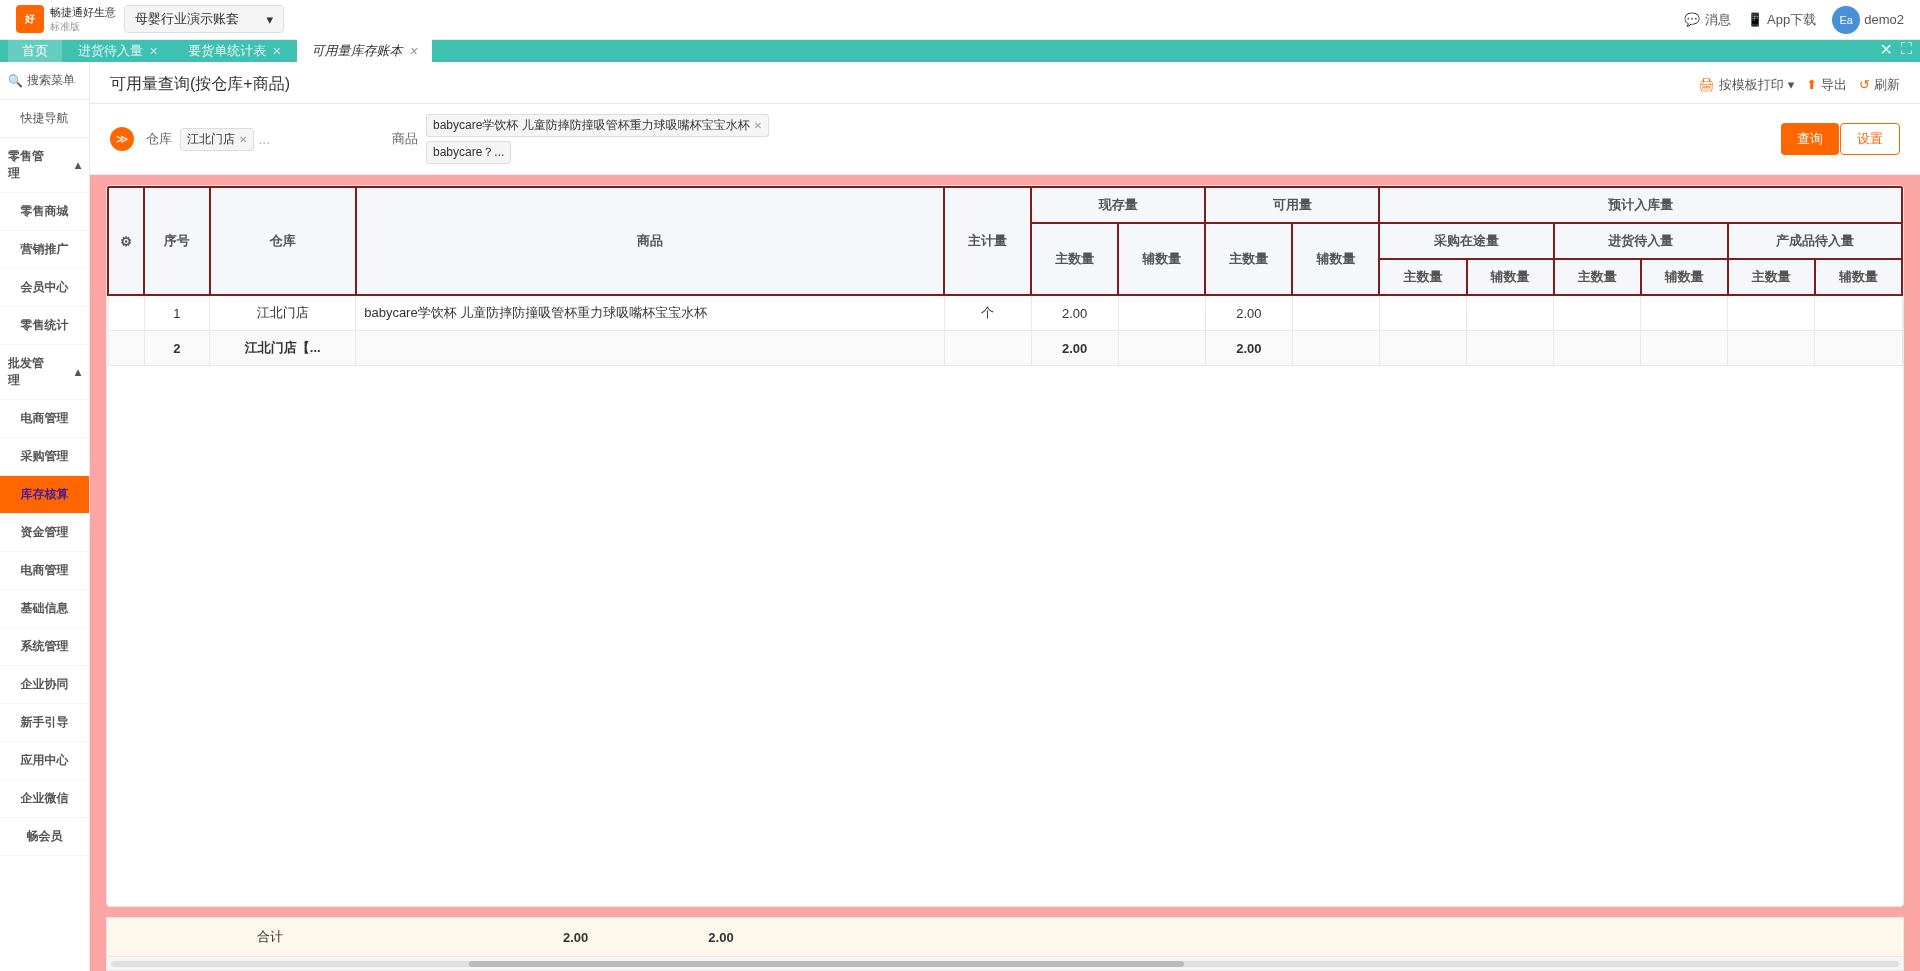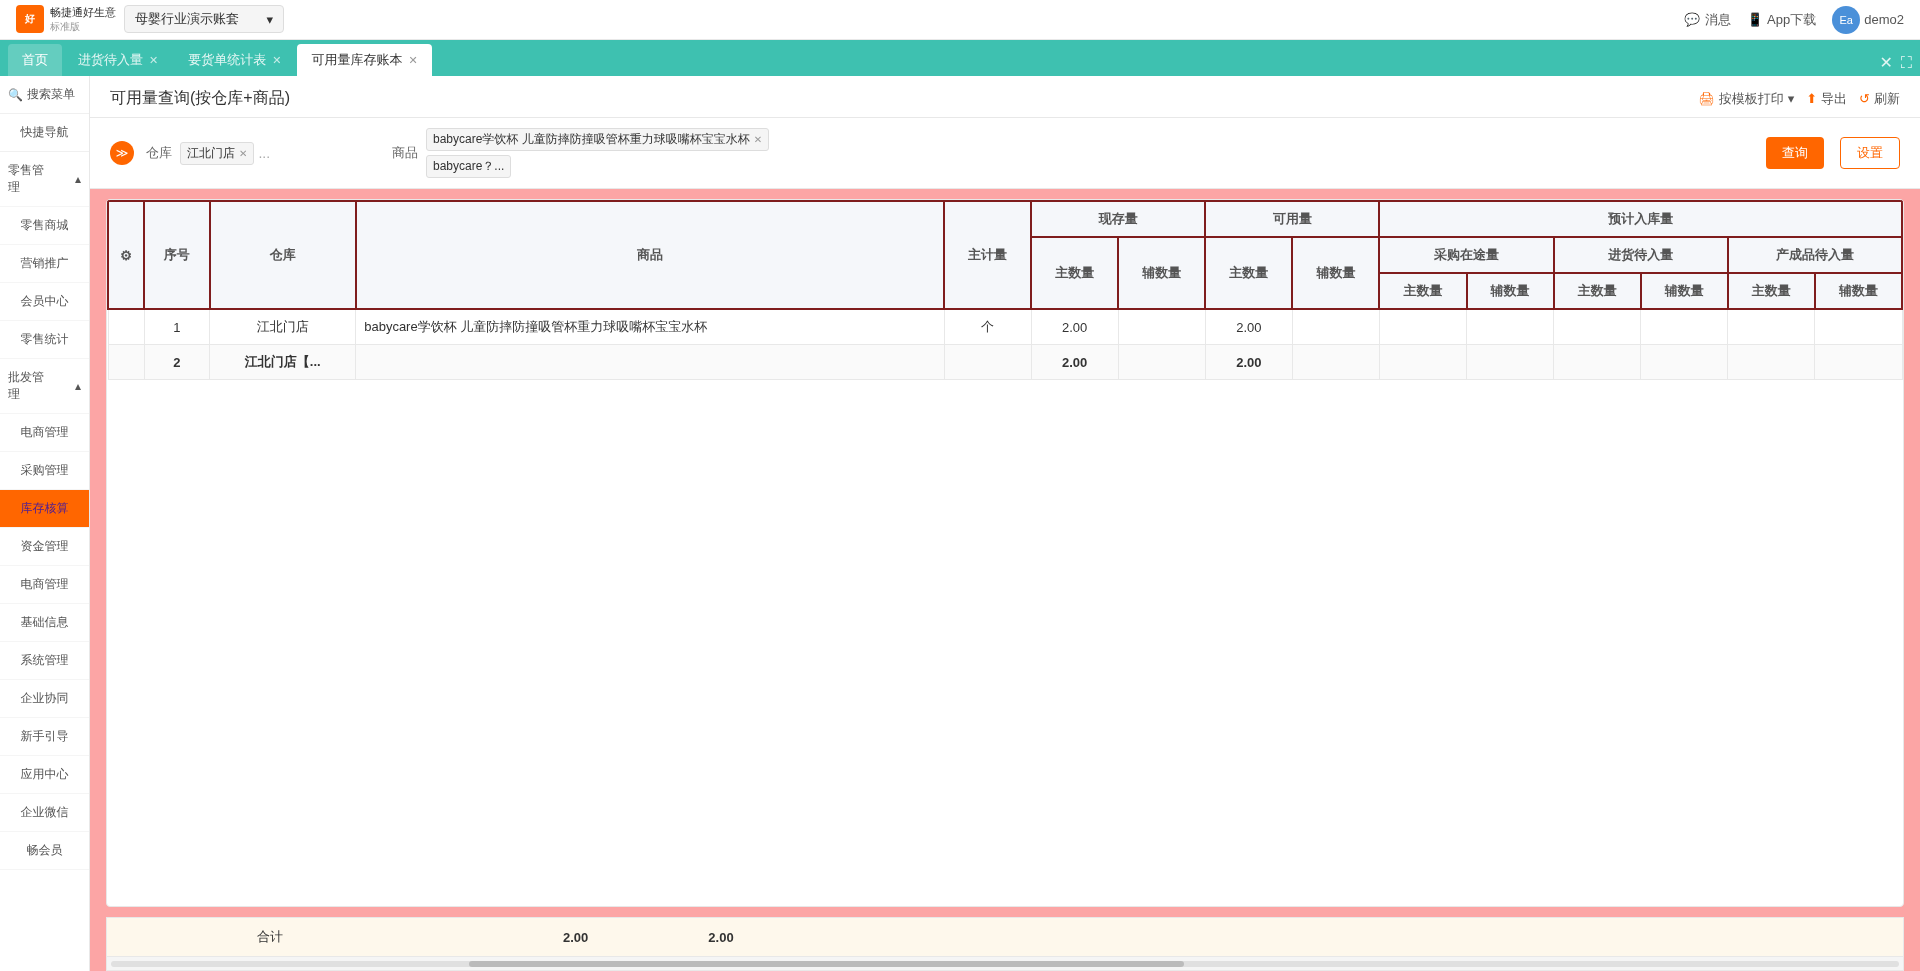--- a/index.html
+++ b/index.html
@@ -81,43 +81,44 @@
       display: flex;
       align-items: center;
       justify-content: center;
       color: white;
       font-size: 11px;
     }
 
     
     .tab-bar {
       background: #3ec1b0;
-      height: 36px;
-      display: flex;
-      align-items: flex-end;
+      height: 22px;
+      display: flex;
+      align-items: center;
       padding: 0 8px;
       flex-shrink: 0;
     }
     .tab {
       display: flex;
       align-items: center;
       gap: 6px;
       padding: 6px 14px;
       border-radius: 4px 4px 0 0;
       cursor: pointer;
       font-size: 13px;
       color: rgba(255,255,255,0.85);
       background: transparent;
       margin-right: 2px;
       height: 32px;
     }
     .tab.active {
       background: #fff;
       color: #333;
       font-weight: 500;
+      font-style: italic;
     }
     .tab.home {
       background: rgba(255,255,255,0.2);
       color: #fff;
     }
     .tab-close {
       font-size: 11px;
       color: rgba(255,255,255,0.7);
       cursor: pointer;
     }
@@ -179,20 +180,21 @@
     .sidebar-item {
       display: flex;
       flex-direction: column;
       align-items: center;
       padding: 10px 4px;
       cursor: pointer;
       color: #555;
       font-size: 12px;
       gap: 20px;
       border-bottom: 1px solid #f5f5f5;
+      font-weight: bold;
     }
     .sidebar-item.active {
       background: #ff6600;
       color: #4c1d95;
     }
     .sidebar-item.has-arrow {
       flex-direction: row;
       justify-content: center;
       padding: 10px 8px;
     }
@@ -297,21 +299,21 @@
       font-size: 10px;
     }
     .filter-more {
       color: #aaa;
       cursor: pointer;
       font-size: 14px;
     }
     .filter-actions {
       margin-left: auto;
       display: flex;
-      gap: 16px;
+      gap: 1px;
     }
     .btn-query {
       background: #ff6600;
       color: #fff;
       border: none;
       border-radius: 4px;
       padding: 6px 16px;
       cursor: pointer;
       font-size: 13px;
     }

